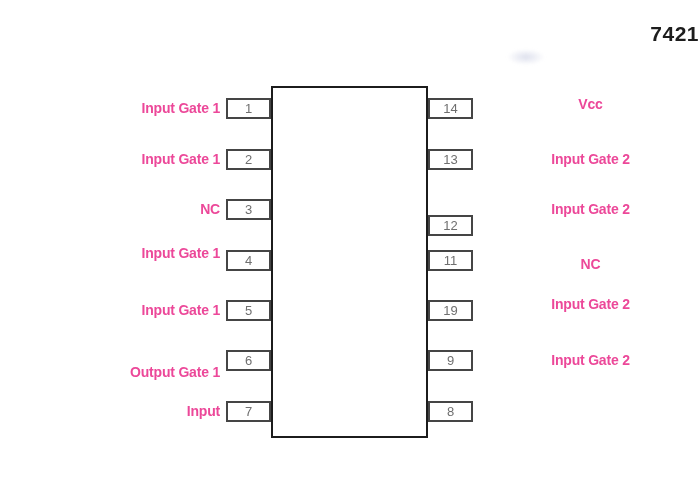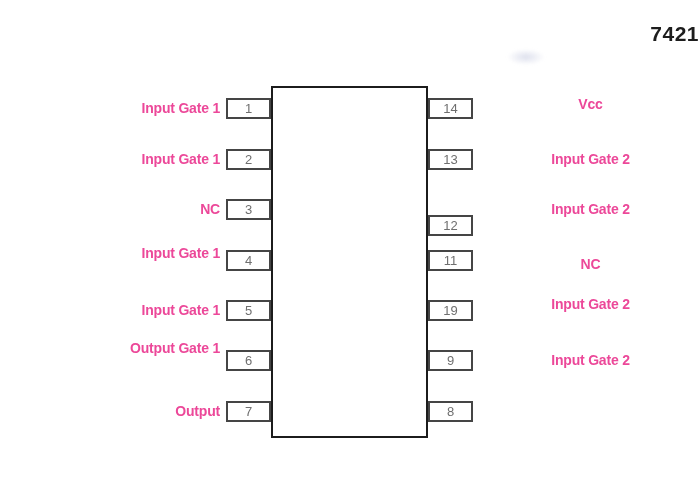--- a/index.html
+++ b/index.html
@@ -90,24 +90,24 @@
 
   <div class="pin-label left" style="top:199px">NC</div>
   <div class="pin-box left" style="top:199px"><span>3</span></div>
 
   <div class="pin-label left" style="top:243px">Input Gate 1</div>
   <div class="pin-box left" style="top:250px"><span>4</span></div>
 
   <div class="pin-label left" style="top:300px">Input Gate 1</div>
   <div class="pin-box left" style="top:300px"><span>5</span></div>
 
-  <div class="pin-label left" style="top:338px">Output Gate 1</div>
+  <div class="pin-label left" style="top:362px">Output Gate 1</div>
   <div class="pin-box left" style="top:350px"><span>6</span></div>
 
-  <div class="pin-label left" style="top:401px">Output</div>
+  <div class="pin-label left" style="top:401px">Input</div>
   <div class="pin-box left" style="top:401px"><span>7</span></div>
 
   <div class="pin-box right" style="top:98px"><span>14</span></div>
   <div class="pin-label right" style="top:94px">Vcc</div>
 
   <div class="pin-box right" style="top:149px"><span>13</span></div>
   <div class="pin-label right" style="top:149px">Input Gate 2</div>
 
   <div class="pin-box right" style="top:215px"><span>12</span></div>
   <div class="pin-label right" style="top:199px">Input Gate 2</div>

